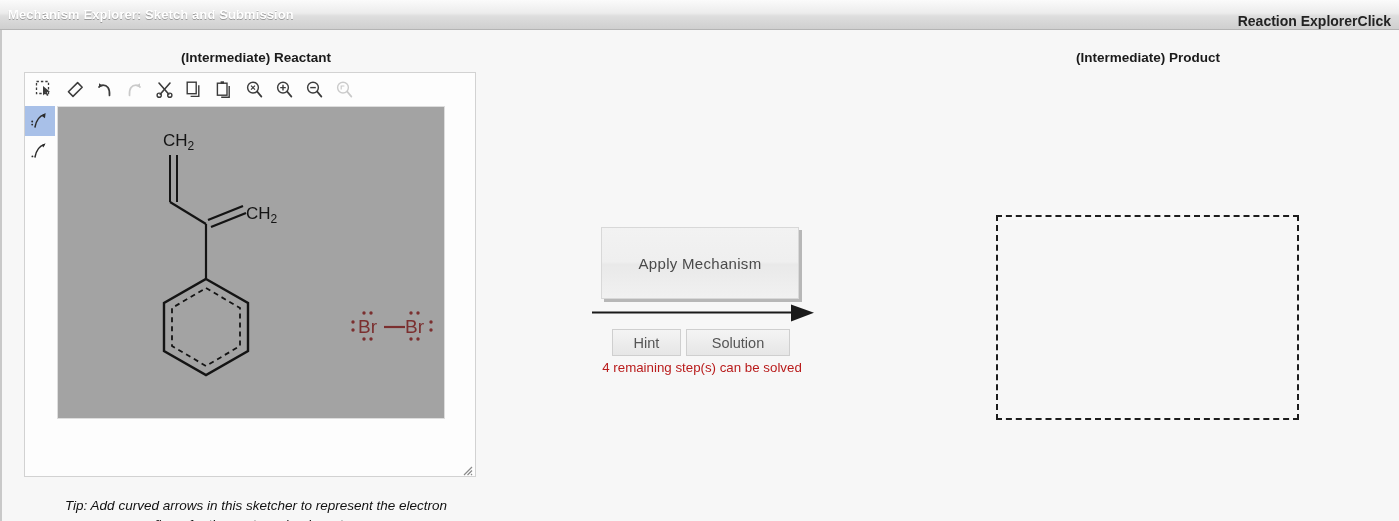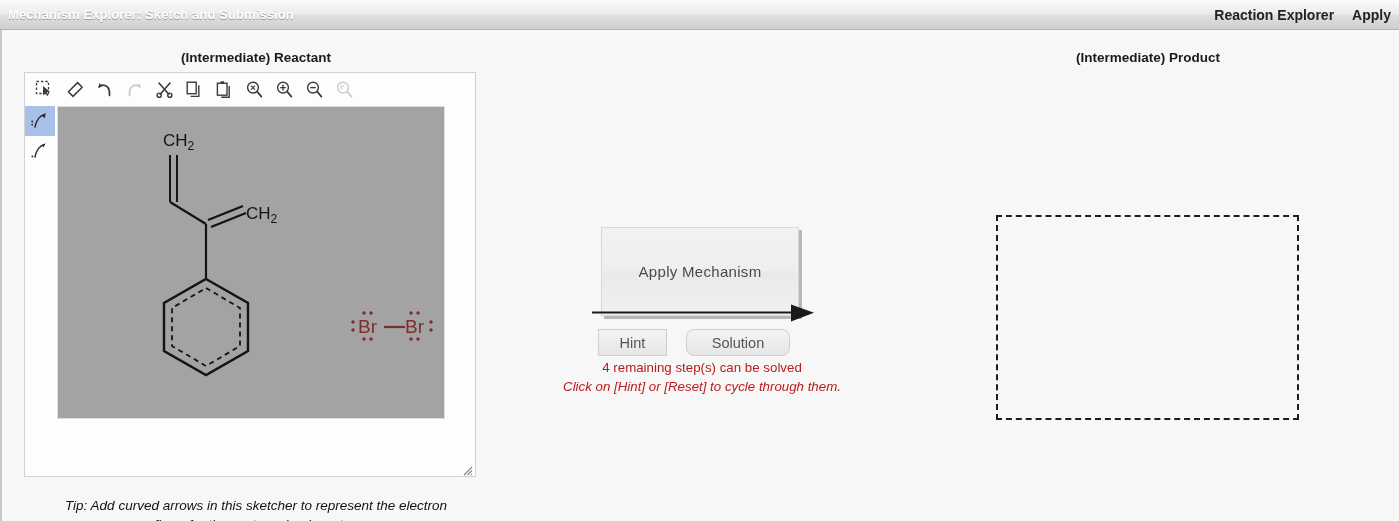--- a/index.html
+++ b/index.html
@@ -35,22 +35,21 @@
     color: #ffffff;
     text-shadow: 0 1px 0 #9a9a9a;
     letter-spacing: 0.1px;
     white-space: nowrap;
   }
   #menu-right {
     position: absolute;
     right: 8px; top: 0;
     height: 29px;
     display: flex;
-    align-items: center;
-    gap: 18px;
+    align-items: flex-end;
   }
   .menu-item {
     font-size: 14px;
     font-weight: bold;
     color: #232323;
     white-space: nowrap;
     cursor: default;
   }
 
   
@@ -149,21 +148,21 @@
     font-style: italic;
     color: #111111;
     line-height: 19px;
   }
 
   
   #apply-btn {
     position: absolute;
     left: 599px; top: 197px;
     width: 198px;
-    height: 89px;
+    height: 72px;
     background: linear-gradient(to bottom, #f2f2f2 0%, #efefef 48%, #e9e9e9 52%, #f1f1f1 100%);
     border: 1px solid #d8d8d8;
     box-shadow: 3px 3px 0 #b7b7b7;
     box-sizing: border-box;
     display: flex;
     align-items: center;
     justify-content: center;
     font-size: 15px;
     color: #4a4a4a;
     letter-spacing: 0.3px;
@@ -181,22 +180,22 @@
     background: linear-gradient(to bottom, #f4f4f4 0%, #ededed 50%, #e6e6e6 100%);
     border: 1px solid #cfcfcf;
     box-sizing: border-box;
     display: flex;
     align-items: center;
     justify-content: center;
     font-size: 14.5px;
     color: #555555;
     cursor: pointer;
   }
-  #hint-btn     { left: 596px; width: 69px; }
-  #solution-btn { left: 684px; width: 104px; border-radius: 8px; }
+  #hint-btn     { left: 610px; width: 69px; }
+  #solution-btn { left: 684px; width: 104px; }
 
   #status {
     position: absolute;
     left: 480px; top: 329px;
     width: 440px;
     text-align: center;
     font-size: 13.3px;
     color: #b91c1c;
     line-height: 18.5px;
   }
@@ -213,21 +212,21 @@
     box-sizing: border-box;
   }
 </style>
 </head>
 <body>
 
 <div id="titlebar">
   <div id="app-title">Mechanism Explorer: Sketch and Submission</div>
   <div id="menu-right">
     <div class="menu-item">Reaction Explorer</div>
-    <div class="menu-item">Apply</div>
+    <div class="menu-item">Click</div>
   </div>
 </div>
 
 <div id="content">
 
   <div class="col-header" id="product-header">(Intermediate) Product</div>
   <div class="col-header" id="reactant-header">(Intermediate) Reactant</div>
 
   <div id="sketcher">
 
@@ -393,18 +392,17 @@
   <svg id="rxn-arrow" viewBox="0 0 224 22">
     <path d="M1 10.5 L206 10.5" stroke="#1a1a1a" stroke-width="2.2"></path>
     <path d="M200 2.5 L223 10.8 L200 19.5 Z" fill="#1a1a1a"></path>
   </svg>
 
   <div id="hint-btn">Hint</div>
   <div id="solution-btn">Solution</div>
 
   <div id="status">
     <div>4 remaining step(s) can be solved</div>
-    <div class="em">Click on [Hint] or [Reset] to cycle through them.</div>
   </div>
 
   <div id="product-zone"></div>
 
 </div>
 
 </body></html>

